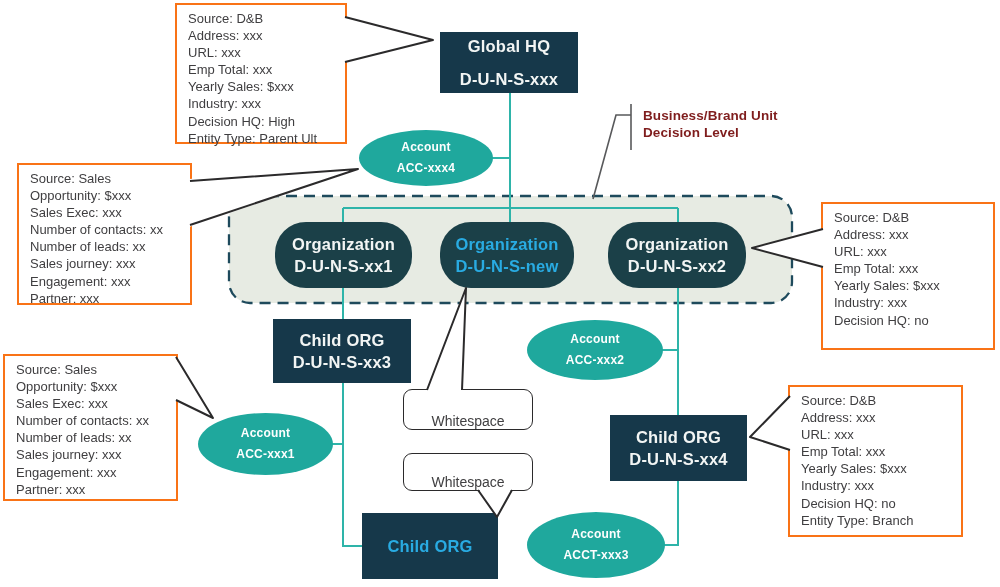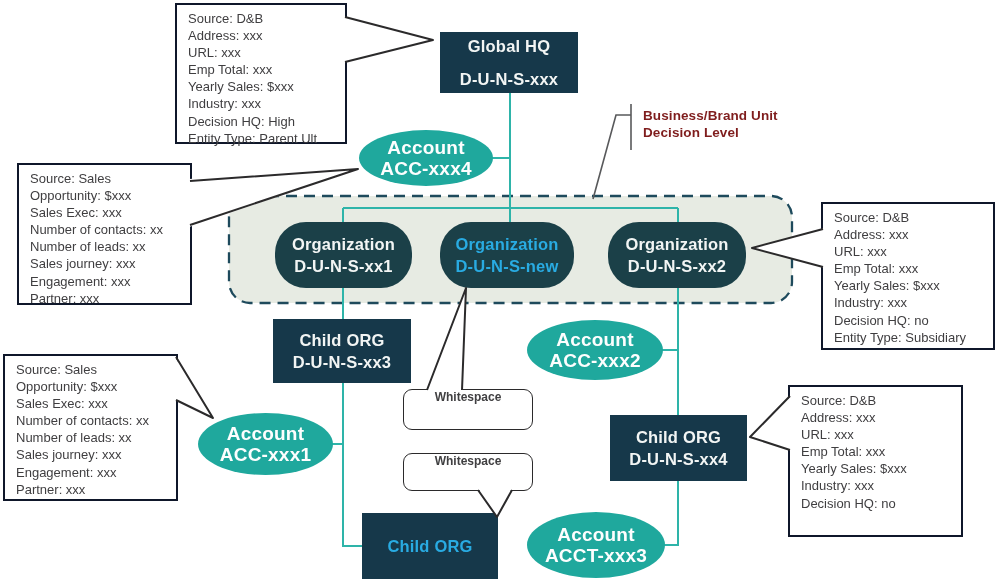--- a/index.html
+++ b/index.html
@@ -10,29 +10,29 @@
   .overlay{z-index:4;}
 
   .node{position:absolute;z-index:3;background:#16384A;color:#F2F5F4;
         display:flex;flex-direction:column;align-items:center;justify-content:center;
         text-align:center;font-size:16.5px;font-weight:600;line-height:22px;letter-spacing:.2px;}
   .node.orgbox{background:#1B4048;border-radius:31px;}
   .node.hl{color:#29ABE2;}
 
   .acct{position:absolute;z-index:3;background:#1FA89D;color:#FDFEFE;border-radius:50%;
         display:flex;flex-direction:column;align-items:center;justify-content:center;
-        text-align:center;font-size:19px;font-weight:600;line-height:21px;letter-spacing:.2px;}
-
-  .callout{position:absolute;z-index:3;background:#fff;border:2px solid #0f172a;
+        text-align:center;font-size:12px;font-weight:600;line-height:21px;letter-spacing:.2px;}
+
+  .callout{position:absolute;z-index:3;background:#fff;border:2px solid #f97316;
            color:#3F3E40;font-size:13px;line-height:17.1px;padding:5px 8px 4px 11px;
            box-sizing:border-box;}
 
   .wsbox{position:absolute;z-index:3;background:#fff;border:1.6px solid #2B2A2B;border-radius:9px;
-         display:flex;align-items:flex-start;justify-content:center;color:#414042;font-size:12px;
-         box-sizing:border-box;font-weight:bold;}
+         display:flex;align-items:flex-end;justify-content:center;color:#414042;font-size:14px;
+         box-sizing:border-box;}
 
   .bandlabel{position:absolute;z-index:3;font-size:13.5px;font-weight:bold;color:#7f1d1d;
              line-height:16.5px;letter-spacing:.1px;}
 </style>
 </head>
 <body>
 
 <div class="canvas">
 
   <svg class="layer underlay">
@@ -150,31 +150,31 @@
   </div>
 
   <div class="callout" style="left:821px;top:202px;width:174px;height:148px;">
     <div>Source: D&amp;B</div>
     <div>Address: xxx</div>
     <div>URL: xxx</div>
     <div>Emp Total: xxx</div>
     <div>Yearly Sales: $xxx</div>
     <div>Industry: xxx</div>
     <div>Decision HQ: no</div>
-    <div>Entity Type: Subsidiary</div>
   </div>
 
   <div class="callout" style="left:788px;top:385px;width:175px;height:152px;">
     <div>Source: D&amp;B</div>
     <div>Address: xxx</div>
     <div>URL: xxx</div>
     <div>Emp Total: xxx</div>
     <div>Yearly Sales: $xxx</div>
     <div>Industry: xxx</div>
     <div>Decision HQ: no</div>
+    <div>Entity Type: Branch</div>
   </div>
 
   <svg class="layer overlay">
 
     <g fill="#ffffff" stroke="none">
       <polygon points="344,17 433,40 344,62"></polygon>
       <polygon points="189,179 358,169 189,227"></polygon>
       <polygon points="175,357 213,418 175,400"></polygon>
       <polygon points="825,228 752,248 825,268"></polygon>
       <polygon points="792,395 750,437 792,451"></polygon>

